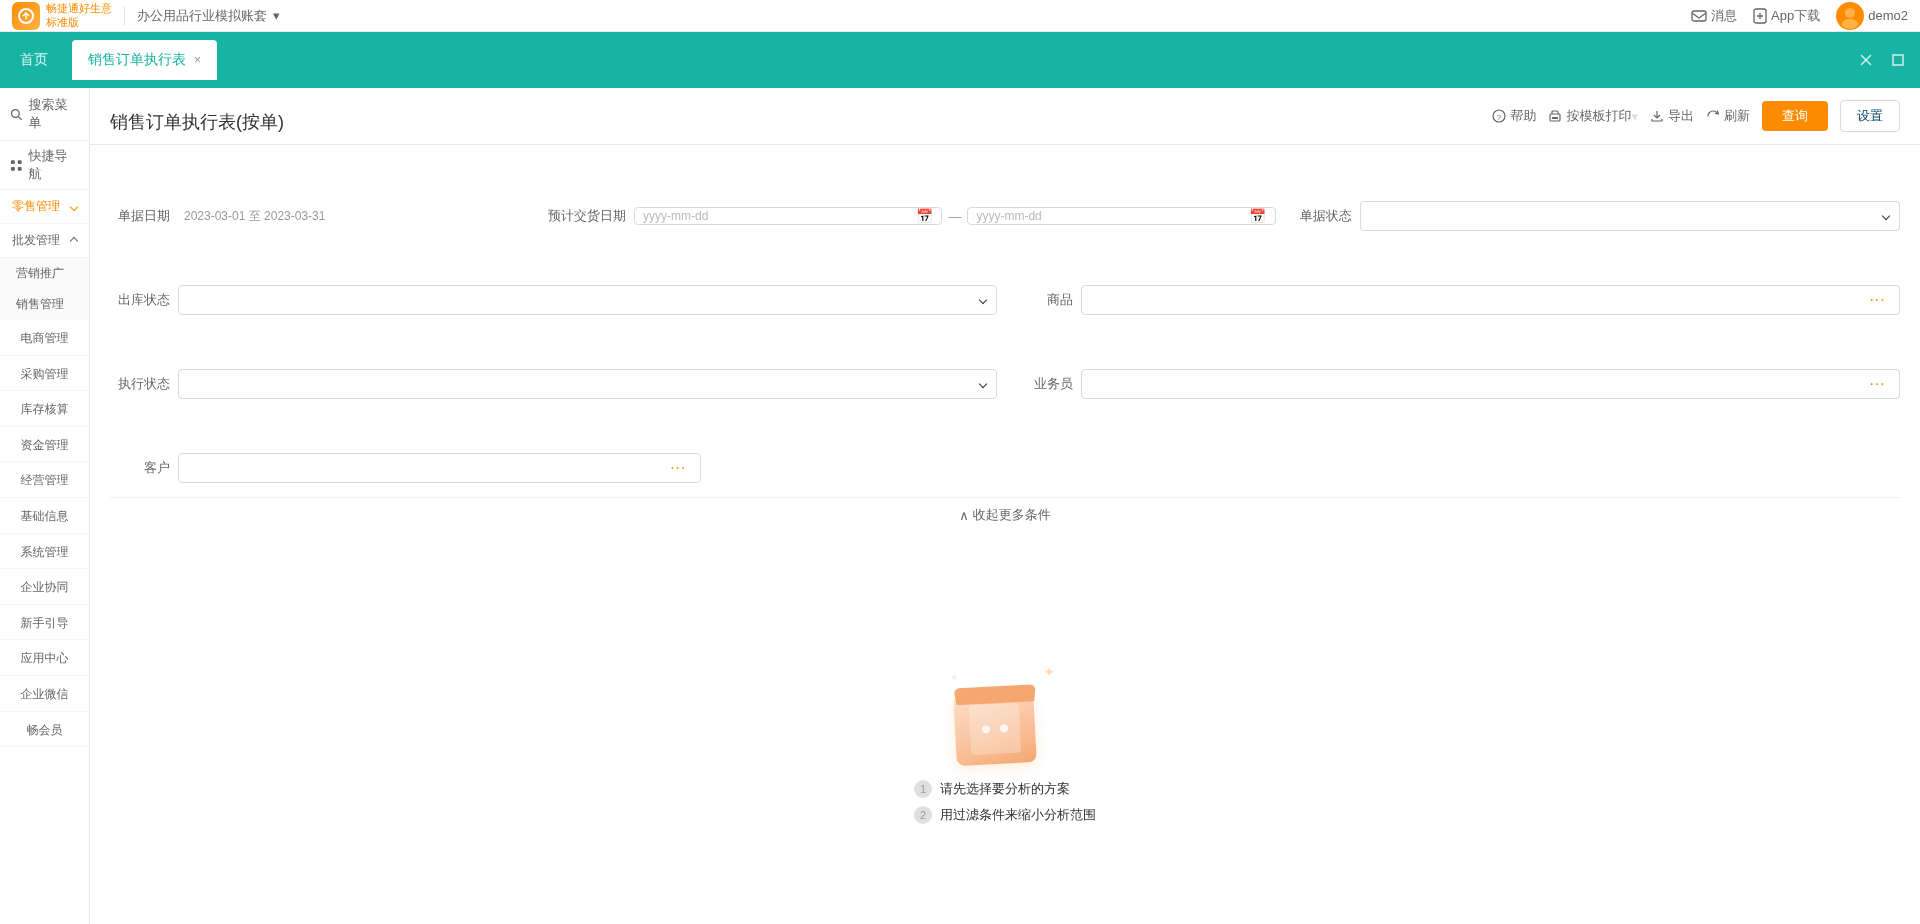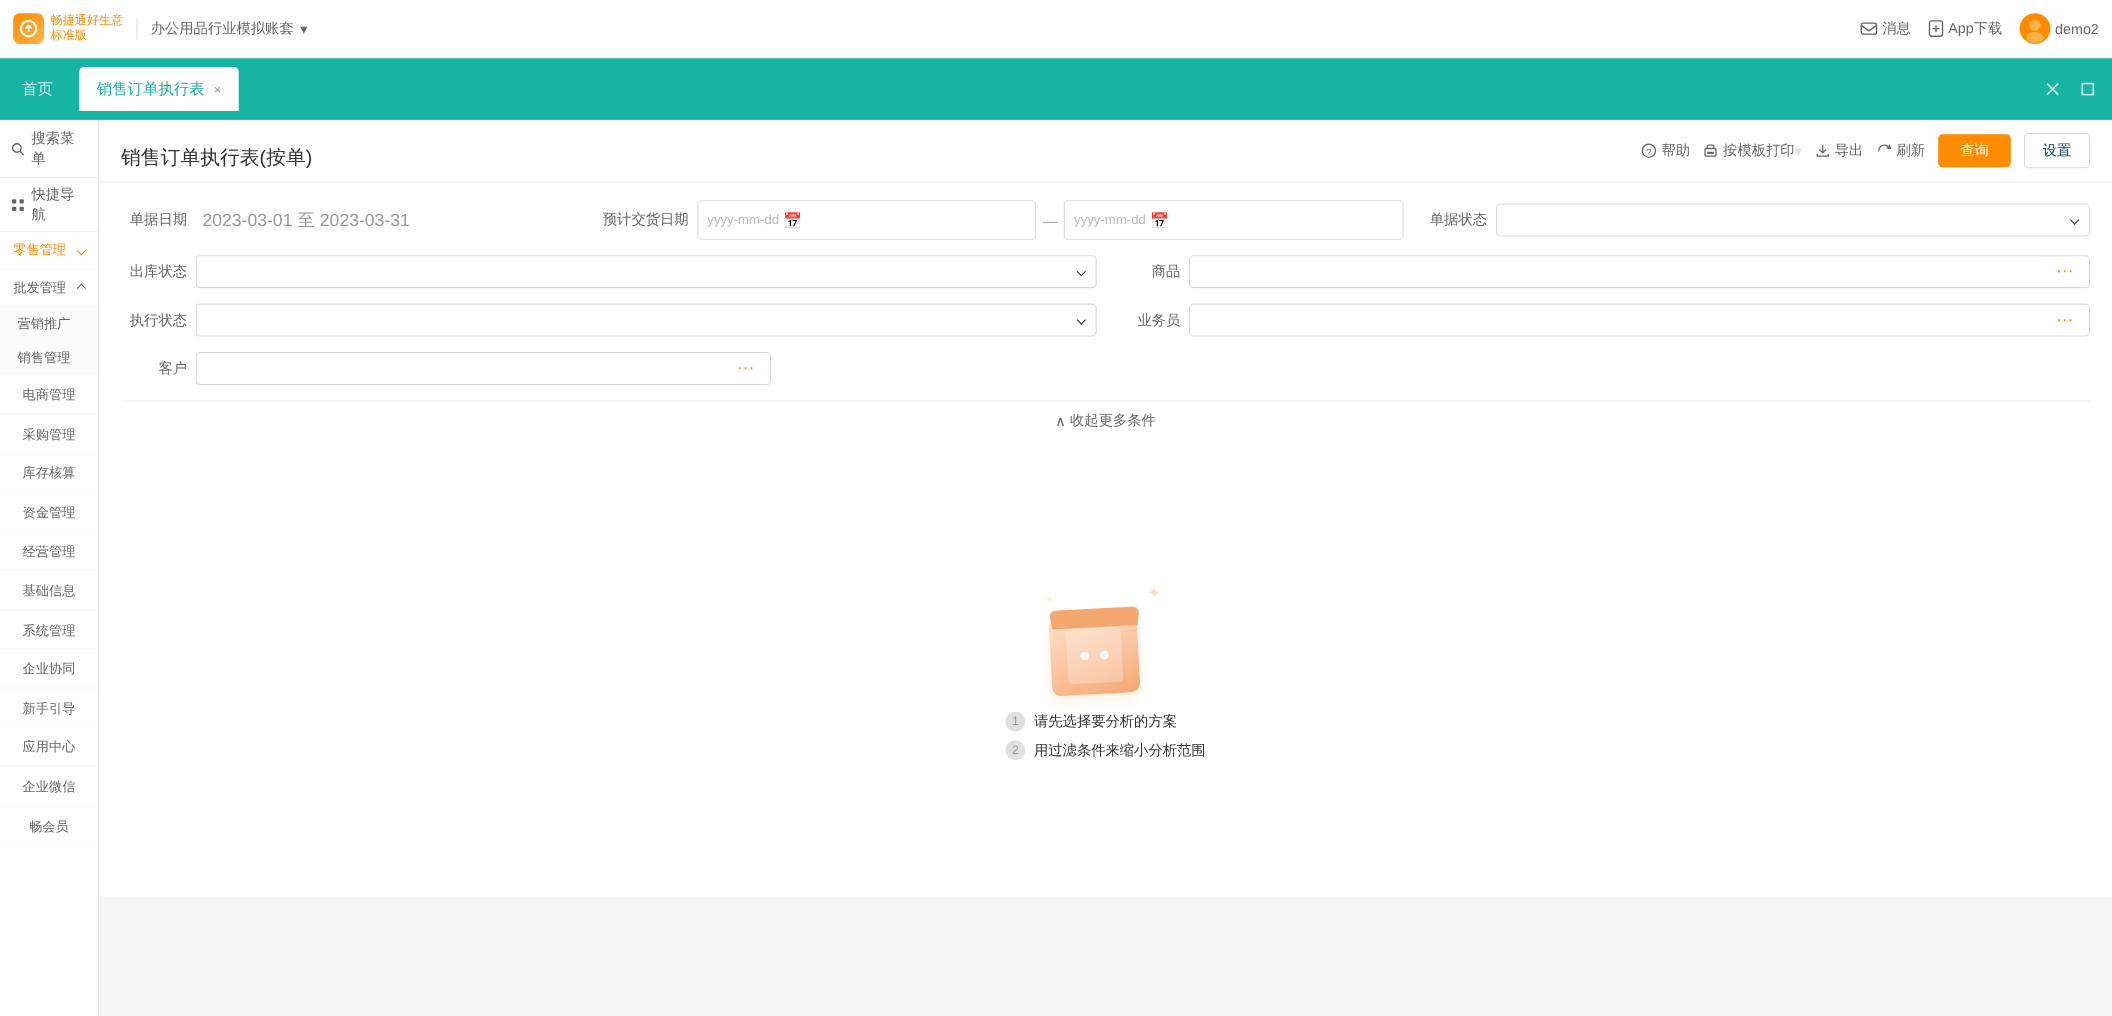--- a/index.html
+++ b/index.html
@@ -1,20 +1,20 @@
 <!DOCTYPE html>
 <html><head>
   <meta charset="utf-8">
   <style>
     * { box-sizing: border-box; margin: 0; padding: 0; font-family: 'Microsoft YaHei', Arial, sans-serif; }
     body { background: #f5f5f5; font-size: 13px; color: #333; height: 924px; overflow: hidden; display: flex; flex-direction: column; }
 
     
     .topbar {
-      height: 53px;
+      height: 32px;
       background: #fff;
       border-bottom: 1px solid #e8e8e8;
       display: flex;
       align-items: center;
       padding: 0 12px;
       gap: 12px;
       flex-shrink: 0;
     }
     .topbar-logo {
       display: flex; align-items: center; gap: 6px;
@@ -197,20 +197,21 @@
     }
     .filter-row {
       display: flex;
       align-items: center;
       gap: 16px;
       margin-bottom: 14px;
     }
     .filter-item {
       display: flex; align-items: center; gap: 8px;
       flex: 1;
+      margin-top: 40px;
     }
     .filter-label {
       font-size: 13px; color: #666;
       white-space: nowrap;
       min-width: 60px;
       text-align: right;
     }
     .filter-select {
       flex: 1;
       border: 1px solid #d9d9d9;
@@ -230,42 +231,42 @@
     }
     .filter-date-input {
       flex: 1;
       border: 1px solid #d9d9d9;
       border-radius: 4px;
       padding: 5px 8px;
       font-size: 13px;
       color: #999;
       outline: none;
       background: #fff;
-      height: 36px;
-      display: flex; align-items: center; gap: 4px;
+      height: 18px;
+      display: flex; align-items: center; gap: 4px; justify-content: space-between;
     }
     .filter-dots { color: #ff8c00; cursor: pointer; padding: 0 4px; font-size: 16px; }
 
     
     .date-tabs {
       display: flex; align-items: center; gap: 2px; margin-left: 4px;
     }
     .date-tab {
       padding: 2px 8px;
       font-size: 12px;
       color: #666;
       cursor: pointer;
       border-radius: 3px;
     }
     .date-tab.active {
       background: #ff8c00;
       color: white;
       border-radius: 3px;
     }
-    .date-range-text { font-size: 16px; color: #999; }
+    .date-range-text { font-size: 12px; color: #999; }
     .filter-collapse {
       text-align: center;
       padding: 8px;
       font-size: 13px;
       color: #666;
       cursor: pointer;
       border-top: 1px solid #f0f0f0;
       display: flex; align-items: center; justify-content: center; gap: 4px;
     }
 

